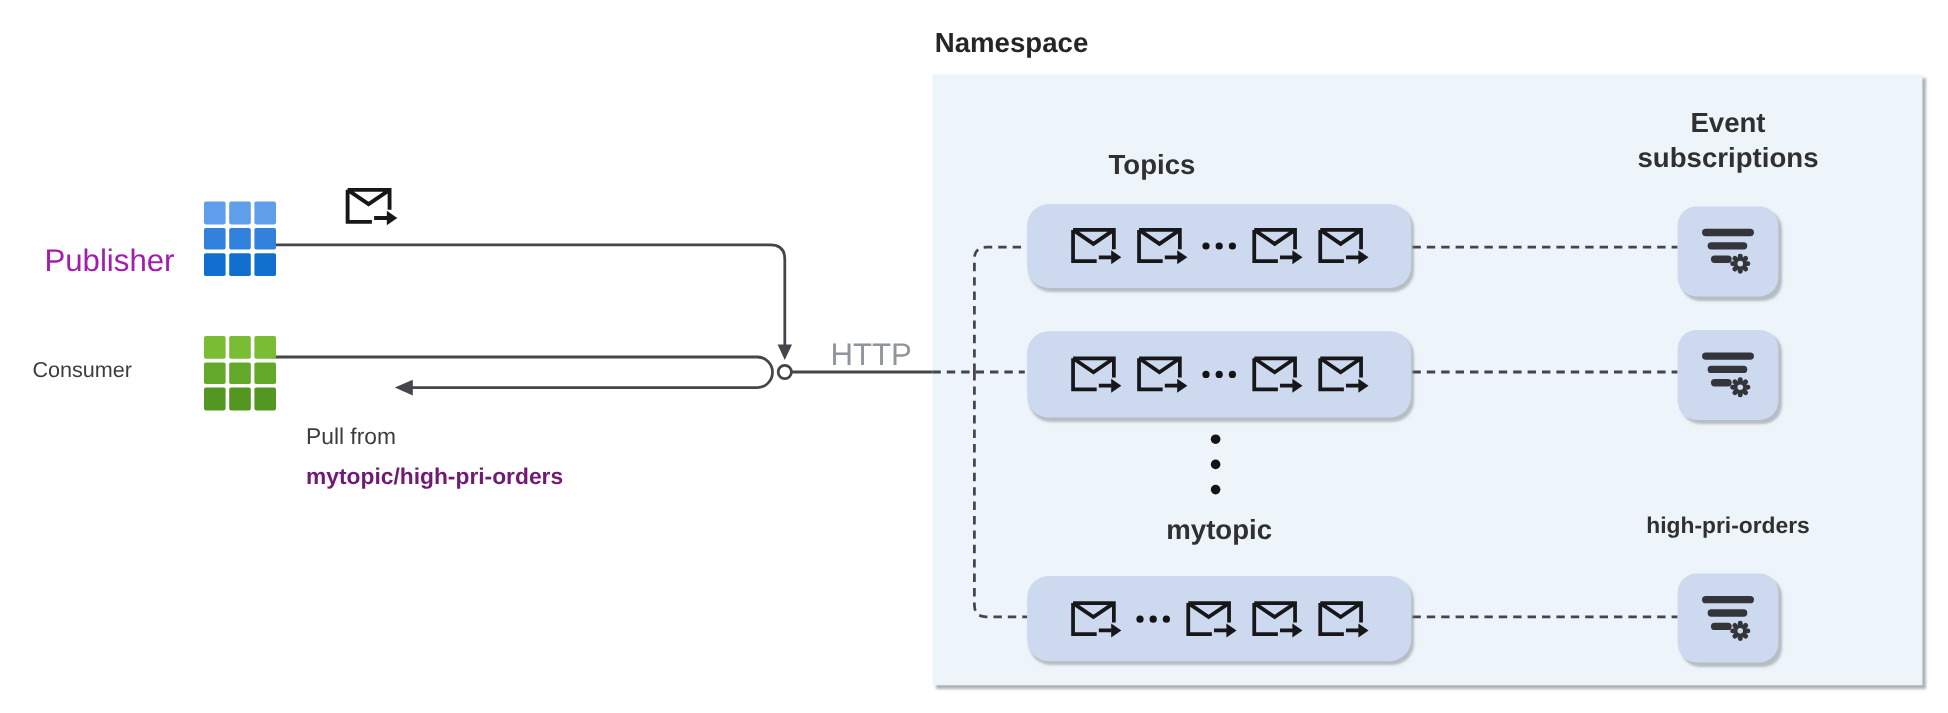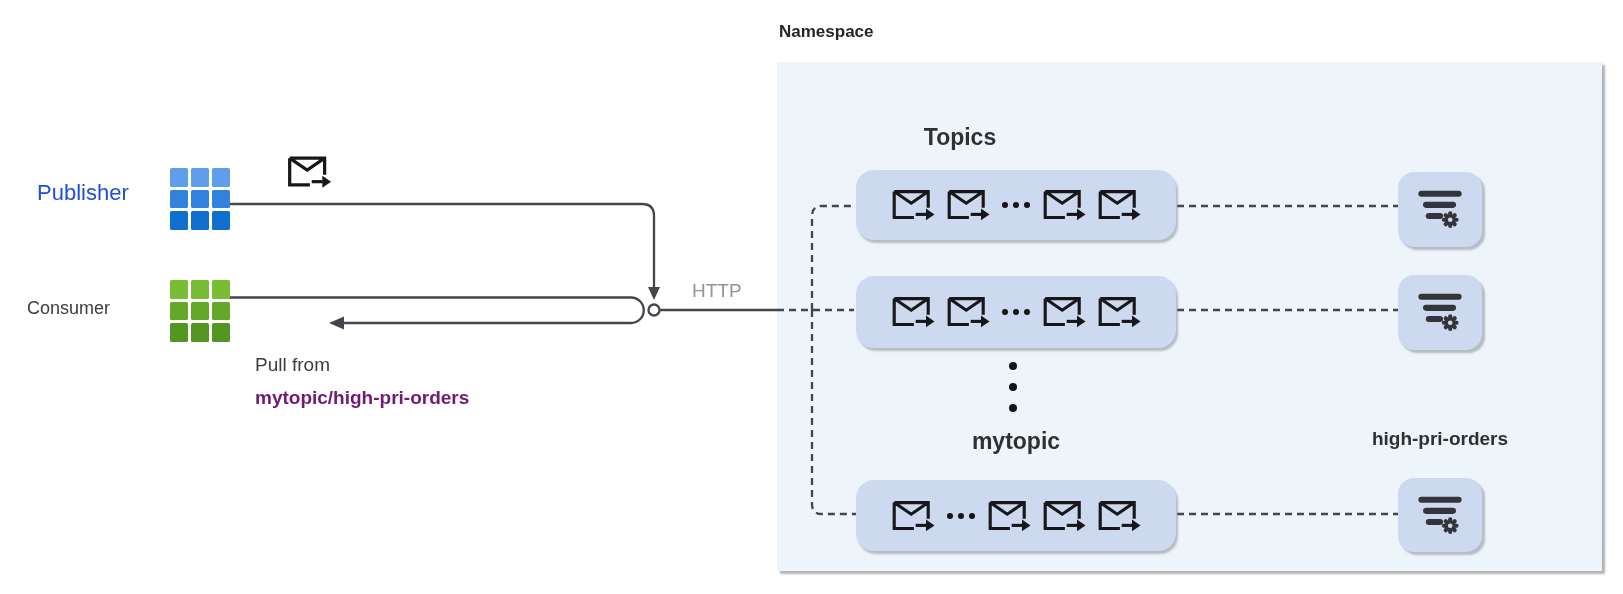--- a/index.html
+++ b/index.html
@@ -10,28 +10,28 @@
          background:var(--panel-bg,#edf5fa);box-shadow:3px 3px 2px rgba(150,153,158,.75);z-index:1;}
 
   #connectors{position:absolute;left:0;top:0;z-index:2;pointer-events:none;}
 
   .layer{position:absolute;left:0;top:0;width:100%;height:100%;z-index:3;pointer-events:none;}
 
   .txt{position:absolute;color:var(--text,#303030);white-space:nowrap;}
   .bold{font-weight:700;}
   .center{transform:translateX(-50%);text-align:center;}
 
-  .ns-title{left:779px;top:22px;font-size:17px;font-weight:700;color:#262626;}
+  .ns-title{left:779px;top:22px;font-size:23px;font-weight:700;color:#262626;}
   .topics-heading{left:960px;top:124px;font-size:23px;}
   .subs-heading{left:1440px;top:88px;font-size:23px;line-height:29px;}
   .mytopic-label{left:1016px;top:428px;font-size:23px;}
   .hpo-label{left:1440px;top:428px;font-size:19px;}
-  .publisher-label{left:37px;top:180px;font-size:22px;color:#1d4ed8;}
+  .publisher-label{left:37px;top:202px;font-size:26px;color:#a21caf;}
   .consumer-label{left:27px;top:298px;font-size:18px;color:#3d3d3d;}
-  .http-label{left:692px;top:280px;font-size:19px;color:var(--muted,#90959b);text-align:right;}
+  .http-label{left:692px;top:280px;font-size:26px;color:var(--muted,#90959b);text-align:right;}
   .pull-caption{left:255px;top:354px;font-size:19px;color:#3d3d3d;}
   .pull-caption .l2{margin-top:11px;font-weight:700;color:#701a75;}
 
   
   .grid-icon{position:absolute;width:60px;height:62px;display:grid;
              grid-template-columns:1fr 1fr 1fr;grid-template-rows:1fr 1fr 1fr;gap:3px;}
   .grid-icon i{border-radius:1.5px;}
   .grid-blue{left:170px;top:168px;}
   .grid-blue i:nth-child(-n+3){background:#5f9eea;}
   .grid-blue i:nth-child(n+4):nth-child(-n+6){background:#3181dd;}
@@ -136,20 +136,24 @@
 
     <div class="txt pull-caption">
       <div class="l1">Pull from</div>
       <div class="l2">mytopic/high-pri-orders</div>
     </div>
 
     <div class="txt http-label">HTTP</div>
 
     <div class="txt ns-title">Namespace</div>
     <div class="txt bold center topics-heading">Topics</div>
+    <div class="txt bold center subs-heading">
+      <div>Event</div>
+      <div>subscriptions</div>
+    </div>
     <div class="txt bold center mytopic-label">mytopic</div>
     <div class="txt bold center hpo-label">high-pri-orders</div>
 
     <div class="chip chip-1">
         <svg class="env" viewBox="0 0 50 38">
   <path d="M4 4 H42 V22 M42 4 L23 17 L4 4 M4 4 V33 H26" fill="none" stroke="currentColor" stroke-width="3.5"></path>
   <path d="M28 29.5 H40" fill="none" stroke="currentColor" stroke-width="3.5"></path>
   <polygon points="39.5,23 39.5,36 49,29.5" fill="currentColor"></polygon>
         </svg>
         <svg class="env" viewBox="0 0 50 38">

